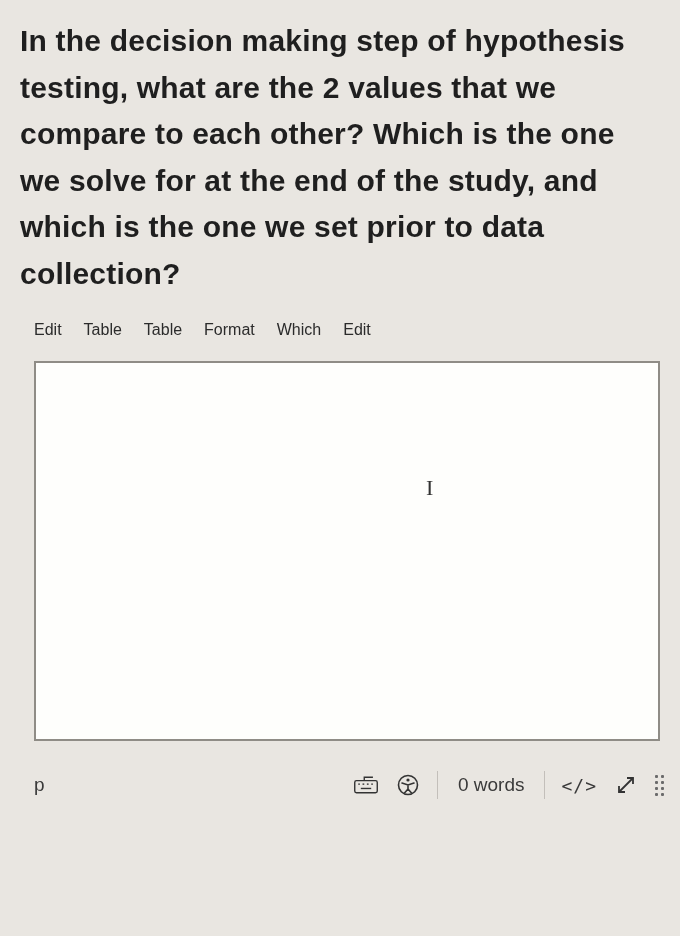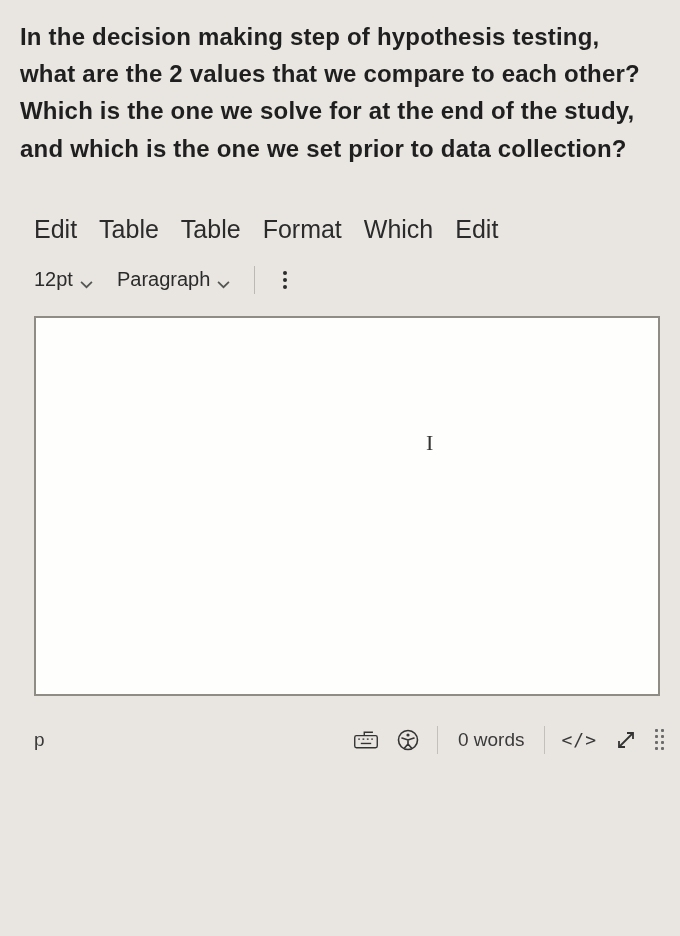--- a/index.html
+++ b/index.html
@@ -5,33 +5,33 @@
   * { box-sizing: border-box; margin: 0; padding: 0; }
   html, body { width: 680px; height: 936px; }
   body {
     font-family: -apple-system, BlinkMacSystemFont, "Segoe UI", Helvetica, Arial, sans-serif;
     background: #e9e6e1;
     color: #1f1f1f;
     padding: 18px 20px 0 20px;
     overflow: hidden;
   }
   .question {
-    font-size: 24px;
+    font-size: 30px;
     font-weight: 700;
     line-height: 1.55;
     letter-spacing: 0.2px;
-    margin-bottom: 48px;
+    margin-bottom: 24px;
   }
   .editor-wrap {
     padding-left: 14px;
   }
   .menubar {
     display: flex;
     gap: 22px;
-    font-size: 25px;
+    font-size: 16px;
     font-weight: 400;
     color: #2b2b2b;
     margin-bottom: 22px;
   }
   .menubar span { cursor: pointer; }
   .toolbar {
     display: flex;
     align-items: center;
     gap: 24px;
     font-size: 20px;
@@ -132,44 +132,20 @@
 
   <div class="menubar">
     <span>Edit</span>
     <span>Table</span>
     <span>Table</span>
     <span>Format</span>
     <span>Which</span>
     <span>Edit</span>
   </div>
 
-  <div class="toolbar">
-    <div class="dropdown">
-      <span>12pt</span>
-      <span class="chev">
-        <svg viewBox="0 0 12 12">
-            <path d="M1 3.5 L6 8.5 L11 3.5" fill="none" stroke="#555" stroke-width="1.6"></path>
-          </svg>
-      </span>
-    </div>
-    <div class="dropdown">
-      <span>Paragraph</span>
-      <span class="chev">
-        <svg viewBox="0 0 12 12">
-            <path d="M1 3.5 L6 8.5 L11 3.5" fill="none" stroke="#555" stroke-width="1.6"></path>
-          </svg>
-      </span>
-    </div>
-    <div class="divider-v"></div>
-    <div class="more-vert">
-      <span></span>
-        <span></span>
-        <span></span>
-    </div>
-  </div>
 
   <div class="edit-area">
     <span class="text-caret">I</span>
   </div>
 
   <div class="statusbar">
     <span class="path">p</span>
     <div class="right">
       <span class="sb-icon">
         <svg viewBox="0 0 30 22">

